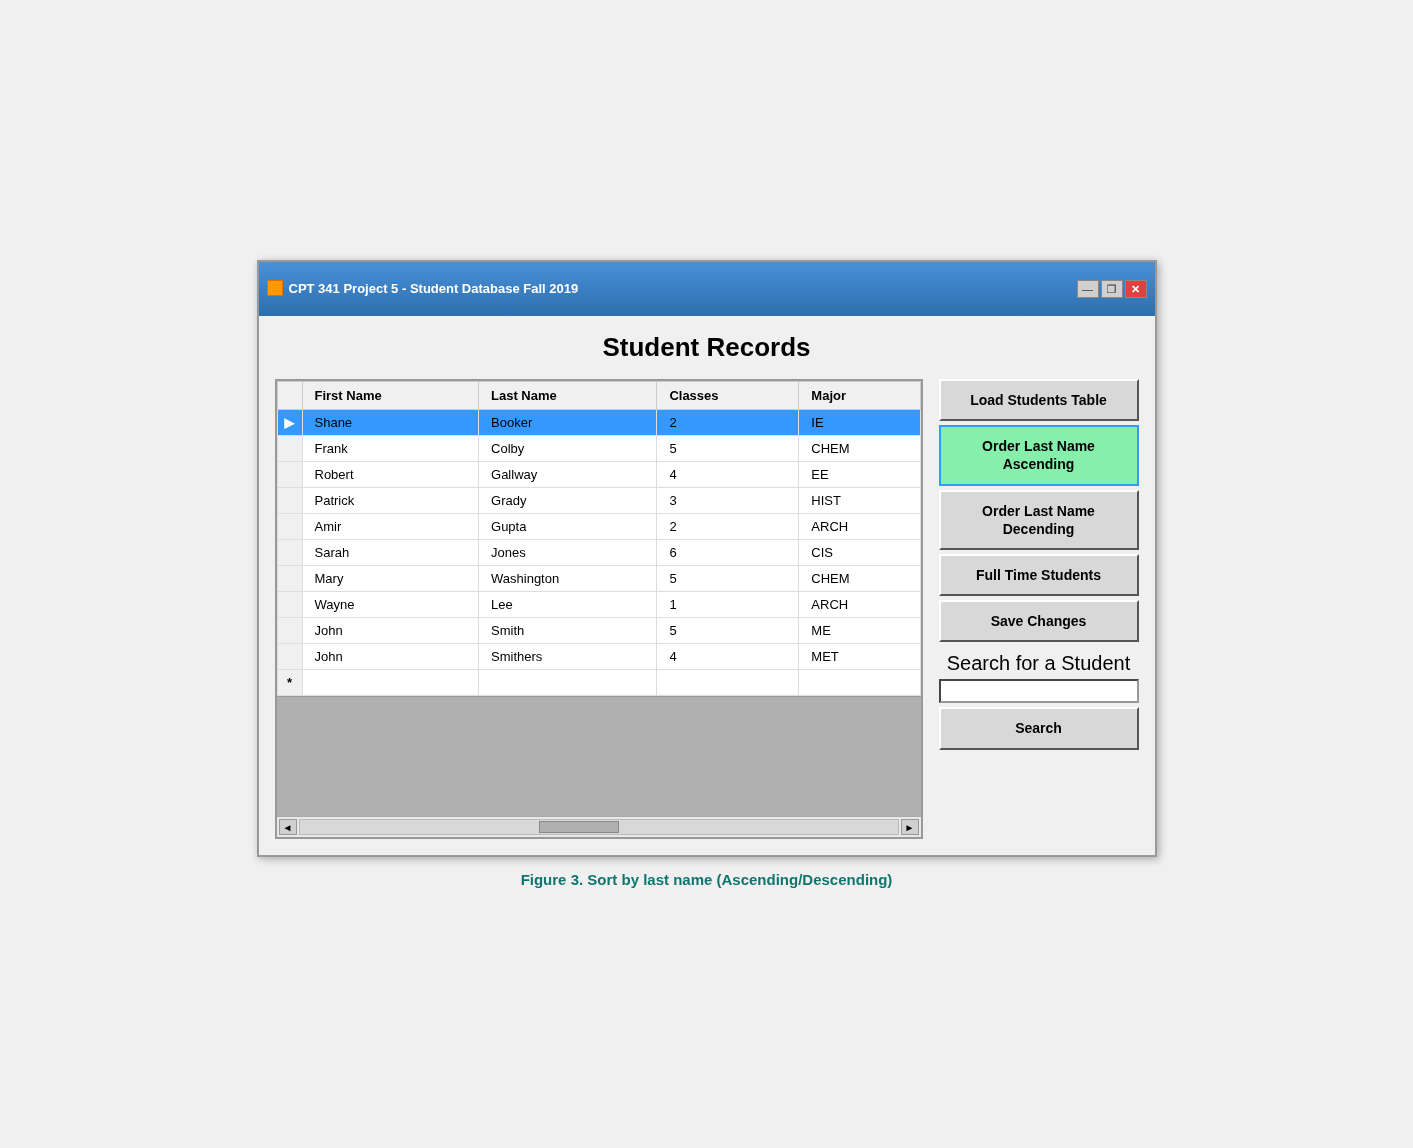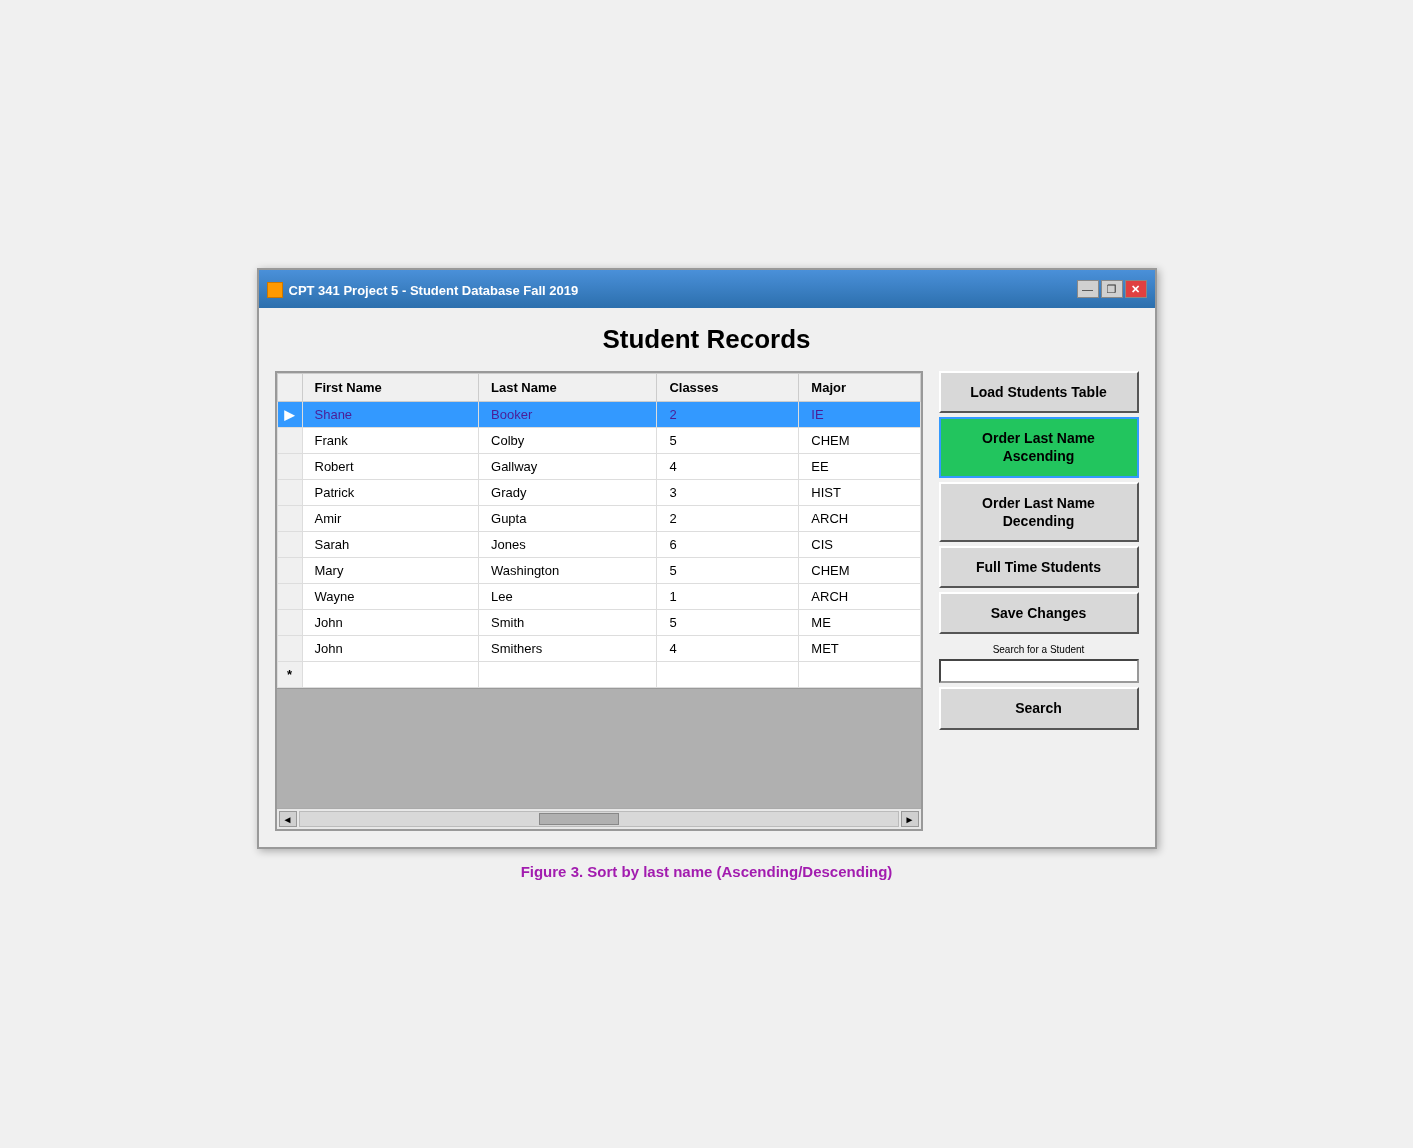--- a/index.html
+++ b/index.html
@@ -19,23 +19,23 @@
     .window {
       background: #f0f0f0;
       border: 2px solid #999;
       box-shadow: 2px 2px 8px rgba(0,0,0,0.3);
       width: 900px;
     }
 
     .title-bar {
       background: linear-gradient(to bottom, #4a90d9, #2c6fad);
       color: white;
-      padding: 10px 8px;
-      display: flex;
-      align-items: flex-end;
+      padding: 18px 8px;
+      display: flex;
+      align-items: flex-start;
       justify-content: space-between;
       user-select: none;
     }
 
     .title-bar-left {
       display: flex;
       align-items: center;
       gap: 6px;
     }
 
@@ -127,21 +127,21 @@
       width: 24px;
       padding: 5px 4px;
       text-align: center;
       background: #f0f0f0;
       color: #000;
       font-weight: bold;
     }
 
     .data-table tr.selected td {
       background: #3399ff;
-      color: #4c1d95;
+      color: #000000;
     }
 
     .data-table tr.selected td.row-selector {
       background: #3399ff;
       color: white;
     }
 
     .new-row td {
       background: white;
     }
@@ -210,45 +210,45 @@
       font-size: 14px;
       font-weight: bold;
       cursor: pointer;
       text-align: center;
       line-height: 1.3;
       color: #000;
     }
 
     .sidebar-btn.active {
       border: 2px solid #3399ff;
-      background: #22c55e;
+      background: #86efac;
     }
 
     .search-label {
       text-align: center;
-      font-size: 10px;
+      font-size: 20px;
       font-weight: normal;
       margin-top: 6px;
     }
 
     .search-input {
       border: 2px inset #999;
       background: white;
       height: 24px;
       width: 100%;
       padding: 2px 4px;
       font-size: 13px;
     }
 
     .figure-caption {
       text-align: center;
       font-weight: bold;
       font-size: 15px;
       margin-top: 14px;
-      color: #a21caf;
+      color: #0f766e;
     }
   </style>
 </head>
 <body>
 
 <div class="window">
 
   <div class="title-bar">
     <div class="title-bar-left">
       <span class="title-bar-icon"></span>

